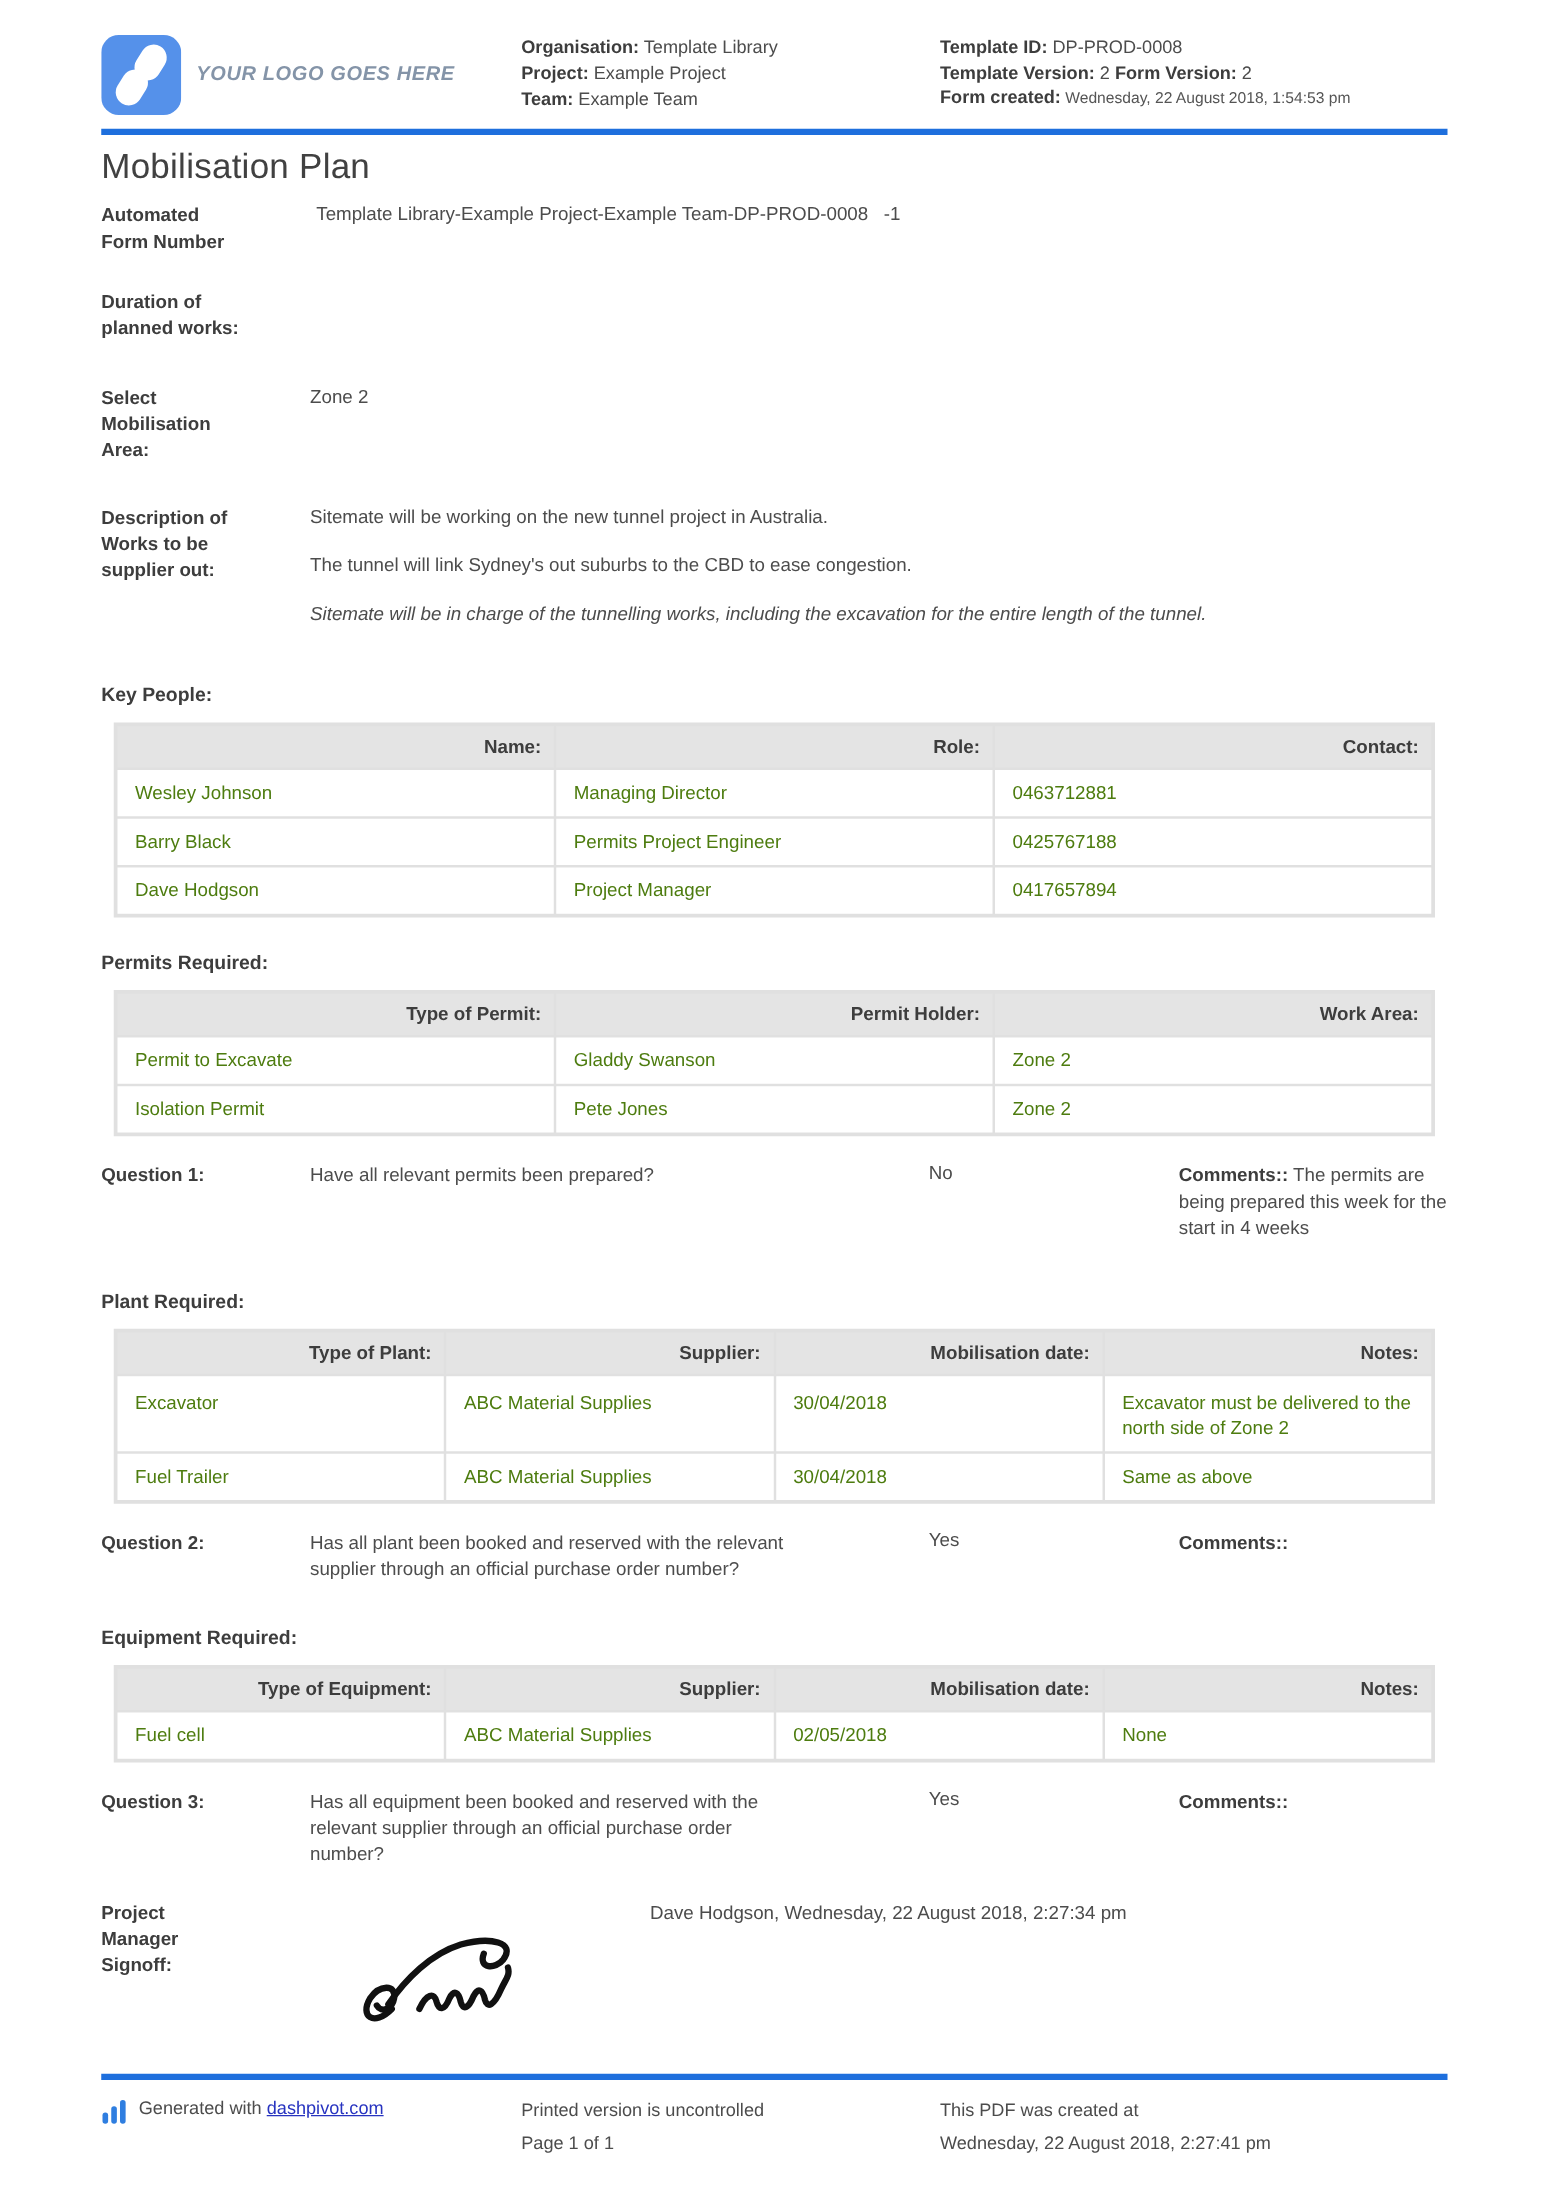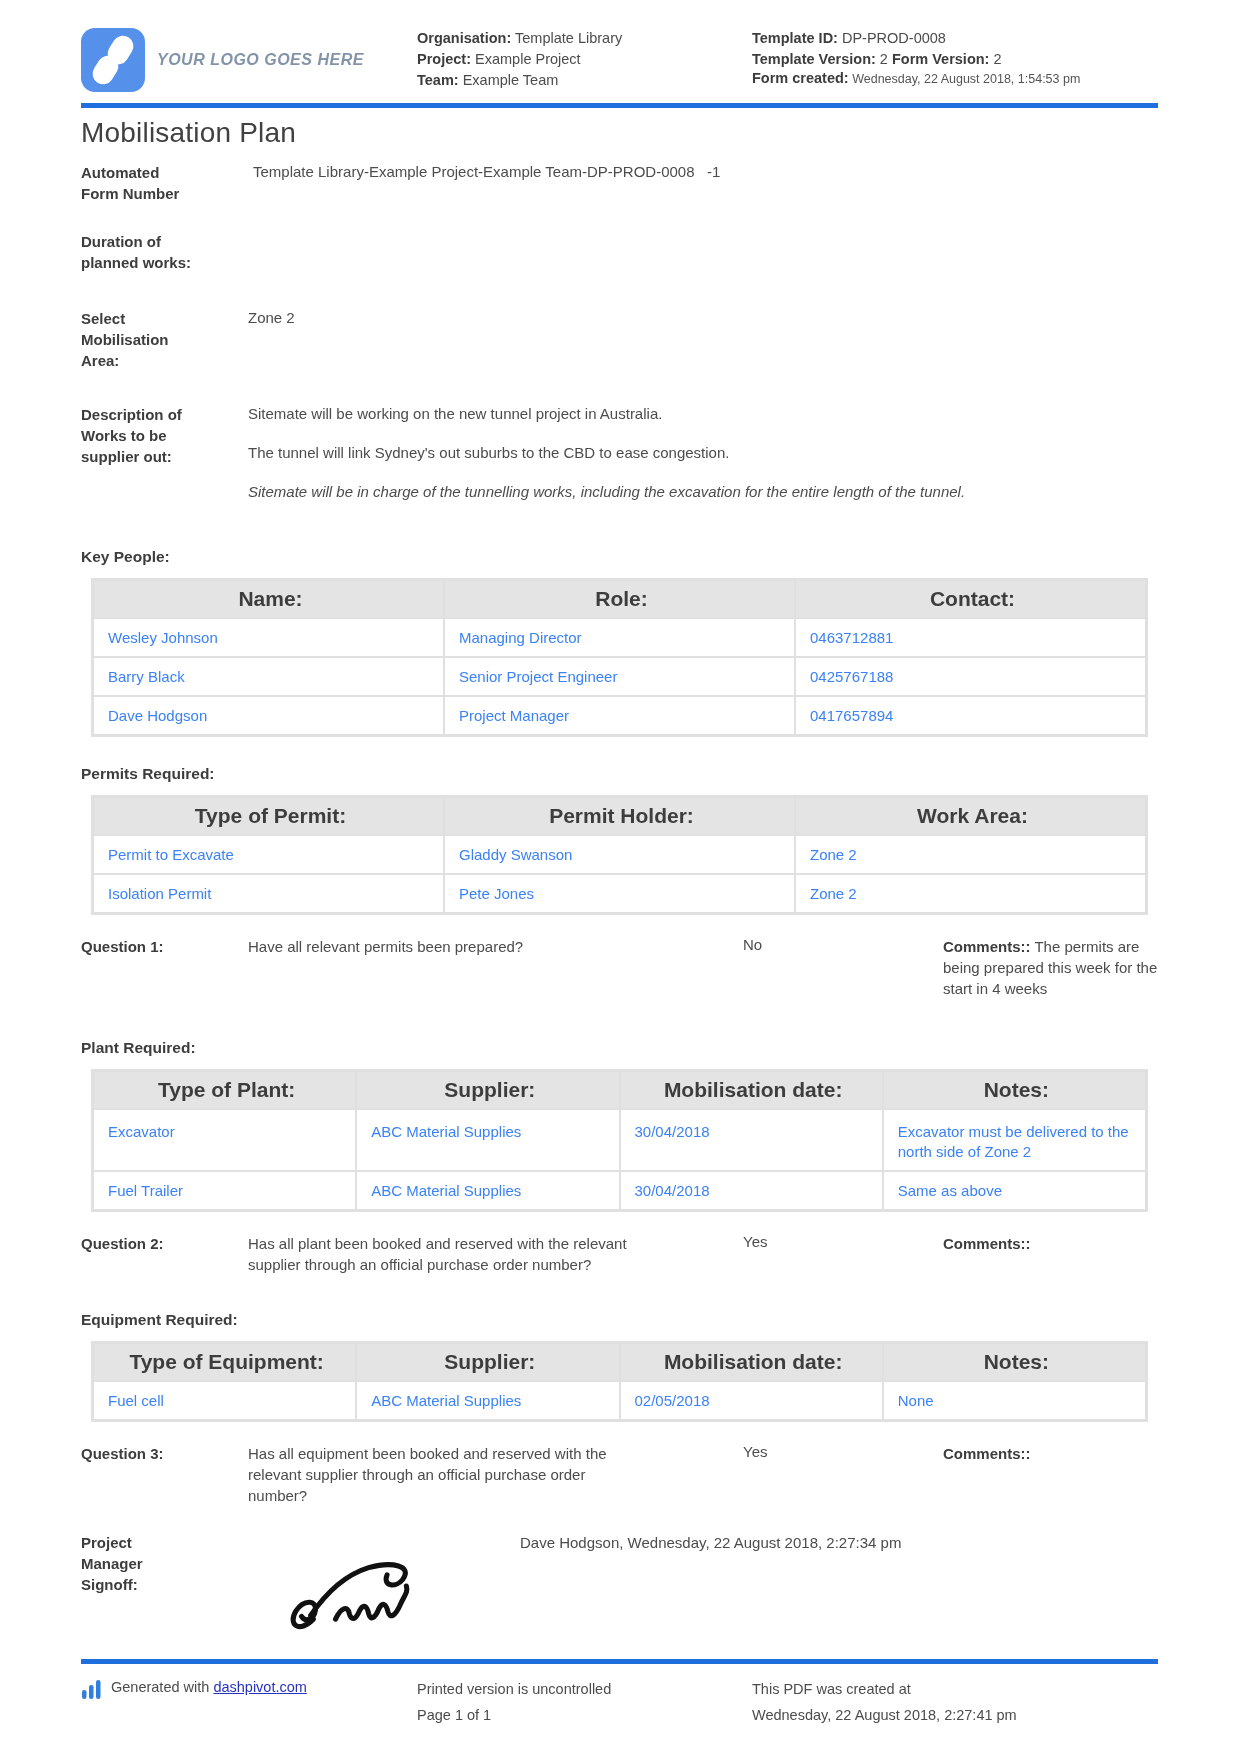--- a/index.html
+++ b/index.html
@@ -27,22 +27,22 @@
   .col-label { width:167px; flex:none; padding-right:55px; font-weight:bold; color:#3d3d3d; line-height:21px; }
   .col-value { flex:1; line-height:20px; color:#4c4c4c; }
   .dur-start { display:inline-block; width:495px; }
   .pre { white-space:pre-wrap; }
   .desc p { margin-bottom:19px; }
   .desc p:last-child { margin-bottom:0;font-style:italic; }
 
   
   .section-heading { font-weight:bold; color:#3d3d3d; font-size:15.5px; }
   table { width:calc(100% - 20px); margin:12px 10px 0 10px; border-collapse:separate; border-spacing:2px; background:#e0e0e0; padding:1px; }
-  th { background:#e4e4e4; text-align:center; font-weight:bold; color:#3d3d3d; font-size:21px; height:33px; padding:6px 10px 6px 14px; }
-  td { background:#ffffff; color:#3b82f6; font-size:15px; height:37px; padding:8px 10px 8px 14px; line-height:20px; vertical-align:middle; }
+  th { background:#e4e4e4; text-align:right; font-weight:bold; color:#3d3d3d; font-size:15px; height:33px; padding:6px 10px 6px 14px; }
+  td { background:#ffffff; color:#4d7c0f; font-size:15px; height:37px; padding:8px 10px 8px 14px; line-height:20px; vertical-align:middle; }
   .w3 th, .w3 td { width:33.33%; }
   .w4 th, .w4 td { width:25%; }
 
   
   .q-row { display:flex; align-items:flex-start; margin-top:21px; }
   .q-text { width:392px; flex:none; line-height:21px; }
   .q-answer { width:100px; flex:none; margin-left:103px; }
   .q-comments { width:215px; flex:none; margin-left:100px; line-height:21px; }
   .q-comments b { color:#3d3d3d; }
 
@@ -123,21 +123,21 @@
       </tr>
     </thead>
     <tbody>
       <tr>
         <td>Wesley Johnson</td>
         <td>Managing Director</td>
         <td>0463712881</td>
       </tr>
       <tr>
         <td>Barry Black</td>
-        <td>Senior Project Engineer</td>
+        <td>Permits Project Engineer</td>
         <td>0425767188</td>
       </tr>
       <tr>
         <td>Dave Hodgson</td>
         <td>Project Manager</td>
         <td>0417657894</td>
       </tr>
     </tbody>
   </table>
 

